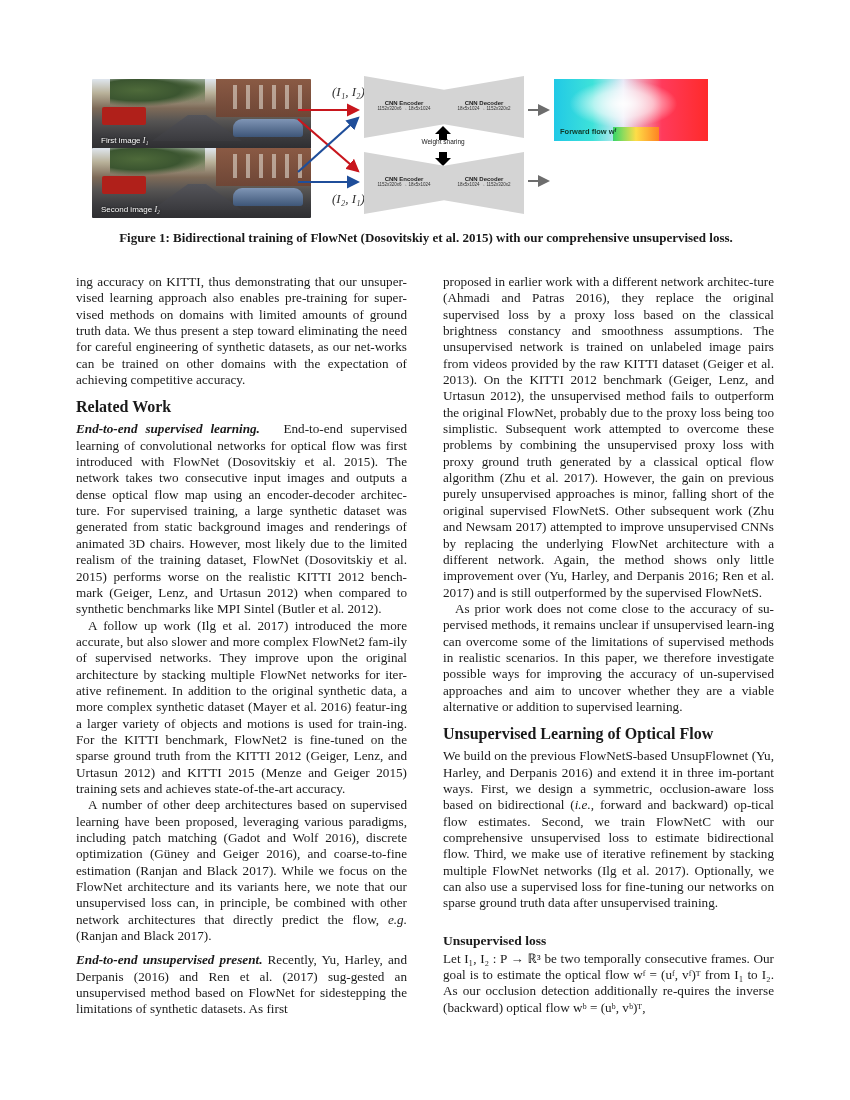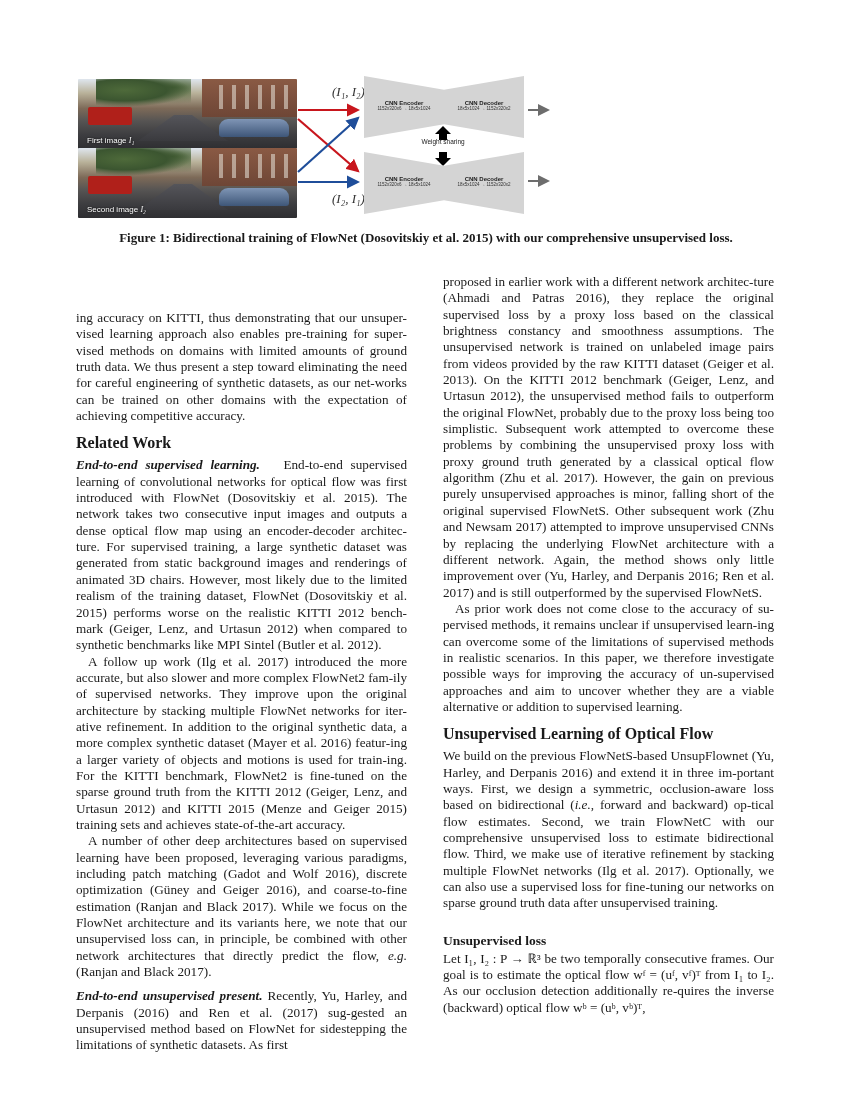--- a/index.html
+++ b/index.html
@@ -1,18 +1,18 @@
 <!DOCTYPE html>
 <html><head>
 <meta charset="utf-8">
 <style>
   html, body { margin: 0; padding: 0; background: #ffffff; }
   body { width: 850px; height: 1100px; position: relative; overflow: hidden; font-family: "Liberation Serif", serif; color: #1a1a1a; }
   .figure { position: absolute; left: 76px; top: 74px; width: 700px; height: 148px; }
-  .photo { position: absolute; left: 2px; width: 219px; height: 70px; border-radius: 1px; overflow: hidden;
+  .photo { position: absolute; left: 16px; width: 219px; height: 70px; border-radius: 1px; overflow: hidden;
            background: linear-gradient(180deg, #dfe6ee 0%, #b9b29a 20%, #7d6a58 42%, #565453 60%, #3d3d40 80%, #2e2e31 100%); }
   .photo .trees { position:absolute; left: 18px; top: 0; width: 95px; height: 28px; background: radial-gradient(ellipse at 30% 40%, #4e6a3a 0%, #3b5530 45%, transparent 70%), radial-gradient(ellipse at 80% 30%, #445f32 0%, transparent 60%); }
   .photo .bldg { position:absolute; right: 0; top: 0; width: 95px; height: 38px; background: linear-gradient(180deg,#8a5a44,#6e4636); }
   .photo .bldg::after { content:""; position:absolute; inset: 6px 8px 8px 8px; background: repeating-linear-gradient(90deg, transparent 0 9px, #e8e4da 9px 13px); opacity: .55; }
   .photo .van { position:absolute; left: 10px; top: 28px; width: 44px; height: 18px; background: #b0201a; border-radius: 2px; }
   .photo .car { position:absolute; right: 8px; top: 40px; width: 70px; height: 18px; background: linear-gradient(180deg,#7f95b5,#3e5678); border-radius: 9px 9px 3px 3px; }
   .photo .road { position:absolute; left: 60px; top: 36px; width: 90px; height: 26px; background: linear-gradient(180deg,#55555a,#3a3a3e); clip-path: polygon(40% 0, 60% 0, 100% 100%, 0 100%); }
   .photo-label { position: absolute; left: 9px; bottom: 4px; color: #fff; font-family: "Liberation Sans", sans-serif; font-size: 8px; text-shadow: 0 0 2px #000; }
   .photo-label i { font-family: "Liberation Serif", serif; }
   .pair-label { position: absolute; font-size: 13px; color: #333; font-style: italic; }
@@ -31,21 +31,21 @@
   .flow.bwd { top: 76px; background:
       radial-gradient(ellipse at 40% 45%, rgba(255,255,255,.95) 0%, rgba(255,255,255,.6) 25%, transparent 45%),
       linear-gradient(90deg, #ff3030 0%, #ff4a4a 25%, #f4eef2 45%, #44e6e6 70%, #24dfe6 100%); }
   .flow.bwd::after { content:""; position:absolute; left:30%; bottom:0; width:35%; height:14px; background: linear-gradient(90deg,#e83bf0,#7b3af5,#1b3cf0); opacity:.85; }
   .flow-label { position:absolute; left: 6px; bottom: 5px; z-index: 2; font-family:"Liberation Sans", sans-serif; font-weight: bold; font-size: 7.5px; }
   .flow.fwd .flow-label { color:#0f3a2a; }
   .flow.bwd .flow-label { color:#4a0a1a; }
   svg.arrows { position:absolute; left: 0; top: 0; width: 700px; height: 148px; overflow: visible; }
   .caption { position: absolute; left: 76px; top: 230px; width: 700px; text-align: center; font-size: 13px; font-weight: bold; }
   .col { position: absolute; top: 274px; width: 331px; font-size: 13.2px; line-height: 16.35px; text-align: justify; hyphens: manual; }
-  .col.left { left: 76px; margin-top: 36px; }
+  .col.left { left: 76px; }
   .col.right { left: 443px; }
   .col p { margin: 0; }
   .col p.indent { text-indent: 12px; }
   .col h2 { font-size: 16px; font-weight: bold; text-align: left; margin: 9px 0 4px 0; line-height: 20px; }
   .col h3 { font-size: 13.5px; font-weight: bold; margin: 20px 0 2px 0; line-height: 17px; text-align: left; }
   .col .runin { font-weight: bold; font-style: italic; }
   .gap { height: 8px; }
 </style>
 </head>
 <body>
@@ -112,20 +112,23 @@
     <div class="t" style="left:0;">
         <b>CNN Encoder</b>
         <span>1152x320x6 → 18x5x1024</span>
       </div>
     <div class="t" style="left:80px;">
         <b>CNN Decoder</b>
         <span>18x5x1024 → 1152x320x2</span>
       </div>
   </div>
 
+  <div class="flow fwd">
+    <span class="flow-label">Forward flow wᶠ</span>
+  </div>
 </div>
 
 <div class="caption">Figure 1: Bidirectional training of FlowNet (Dosovitskiy et al. 2015) with our comprehensive unsupervised loss.</div>
 
 <div class="col left">
   <p>ing accuracy on KITTI, thus demonstrating that our unsuper-vised learning approach also enables pre-training for super-vised methods on domains with limited amounts of ground truth data. We thus present a step toward eliminating the need for careful engineering of synthetic datasets, as our net-works can be trained on other domains with the expectation of achieving competitive accuracy.</p>
   <h2>Related Work</h2>
   <p><span class="runin">End-to-end supervised learning.</span>&nbsp;&nbsp; <span>End-to-end supervised learning of convolutional networks for optical flow was first introduced with FlowNet (Dosovitskiy et al. 2015). The network takes two consecutive input images and outputs a dense optical flow map using an encoder-decoder architec-ture. For supervised training, a large synthetic dataset was generated from static background images and renderings of animated 3D chairs. However, most likely due to the limited realism of the training dataset, FlowNet (Dosovitskiy et al. 2015) performs worse on the realistic KITTI 2012 bench-mark (Geiger, Lenz, and Urtasun 2012) when compared to synthetic benchmarks like MPI Sintel (Butler et al. 2012).</span></p>
   <p class="indent">A follow up work (Ilg et al. 2017) introduced the more accurate, but also slower and more complex FlowNet2 fam-ily of supervised networks. They improve upon the original architecture by stacking multiple FlowNet networks for iter-ative refinement. In addition to the original synthetic data, a more complex synthetic dataset (Mayer et al. 2016) featur-ing a larger variety of objects and motions is used for train-ing. For the KITTI benchmark, FlowNet2 is fine-tuned on the sparse ground truth from the KITTI 2012 (Geiger, Lenz, and Urtasun 2012) and KITTI 2015 (Menze and Geiger 2015) training sets and achieves state-of-the-art accuracy.</p>
   <p class="indent"><span>A number of other deep architectures based on supervised learning have been proposed, leveraging various paradigms, including patch matching (Gadot and Wolf 2016), discrete optimization (Güney and Geiger 2016), and coarse-to-fine estimation (Ranjan and Black 2017). While we focus on the FlowNet architecture and its variants here, we note that our unsupervised loss can, in principle, be combined with other network architectures that directly predict the flow,</span> <i>e.g.</i><span> (Ranjan and Black 2017).</span></p>

